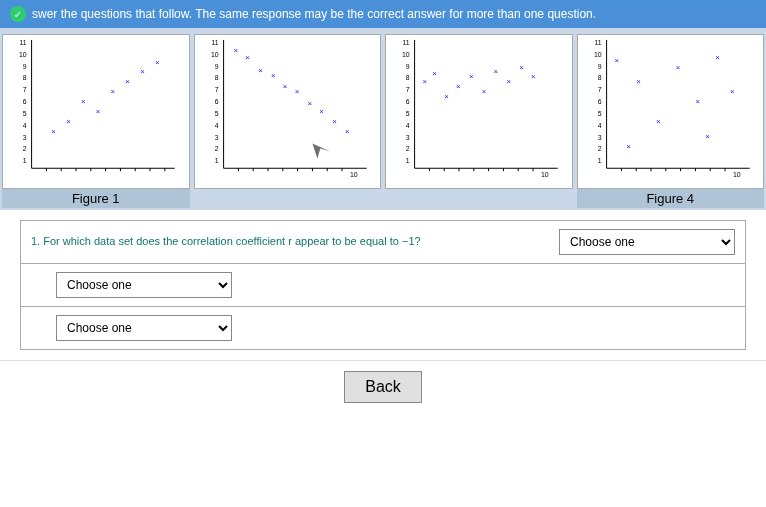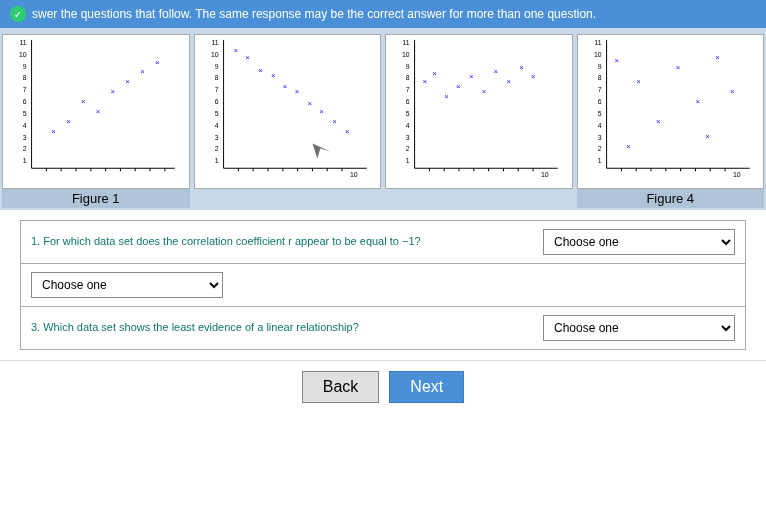--- a/index.html
+++ b/index.html
@@ -85,22 +85,23 @@
 
     .question-text {
       flex: 1;
       font-size: 11px;
       color: #0f766e;
       line-height: 1.4;
       padding-right: 10px;
     }
 
     .dropdown-wrapper {
-      width: 192px;
+      width: 176px;
       flex-shrink: 0;
+      margin-left: 25px;
     }
 
     select {
       width: 100%;
       padding: 4px 6px;
       font-size: 12px;
       border: 1px solid #888;
       background: #fff;
       cursor: pointer;
       appearance: auto;
@@ -330,32 +331,28 @@
         <option value="">Choose one</option>
         <option value="figure1">Figure 1</option>
         <option value="figure2">Figure 2</option>
         <option value="figure3">Figure 3</option>
         <option value="figure4">Figure 4</option>
       </select>
     </div>
   </div>
 
   <div class="question-row">
-    <div class="question-text">
-      <span>3. Which data set shows the least evidence of a linear relationship?</span>
-    </div>
     <div class="dropdown-wrapper">
       <select>
         <option value="">Choose one</option>
         <option value="figure1">Figure 1</option>
         <option value="figure2">Figure 2</option>
         <option value="figure3">Figure 3</option>
         <option value="figure4">Figure 4</option>
       </select>
     </div>
   </div>
 
 </div>
 
 <div class="bottom-buttons">
   <button class="btn">Back</button>
-  <button class="btn btn-primary">Next</button>
 </div>
 
 </body></html>

